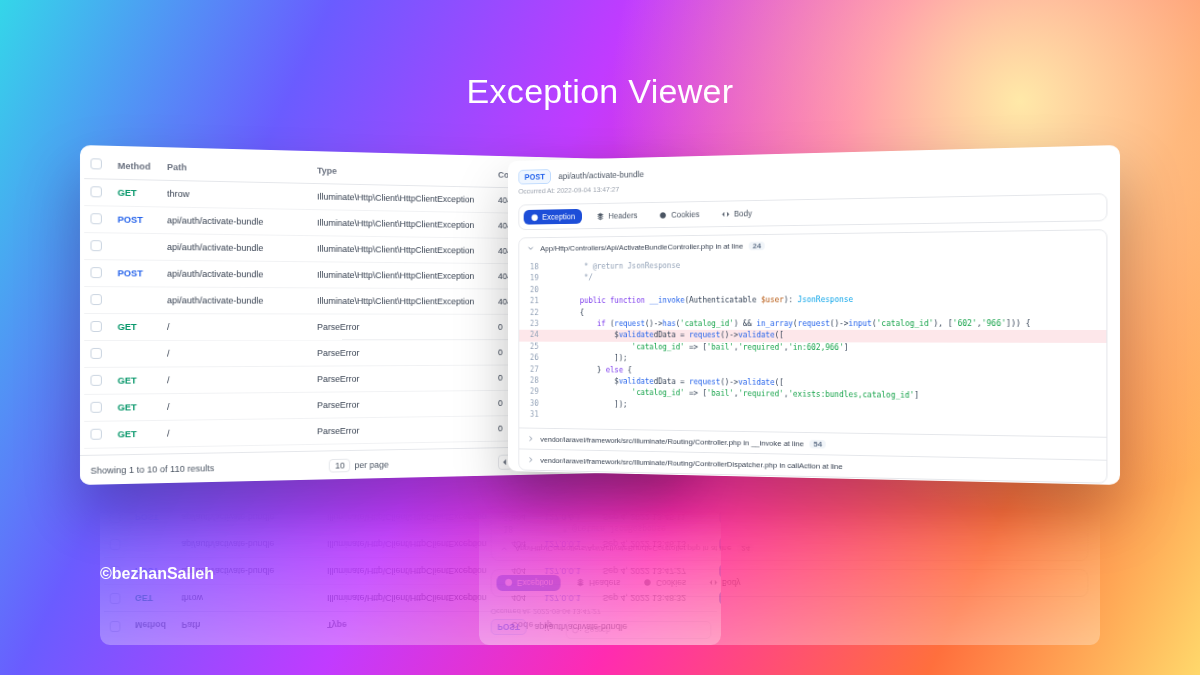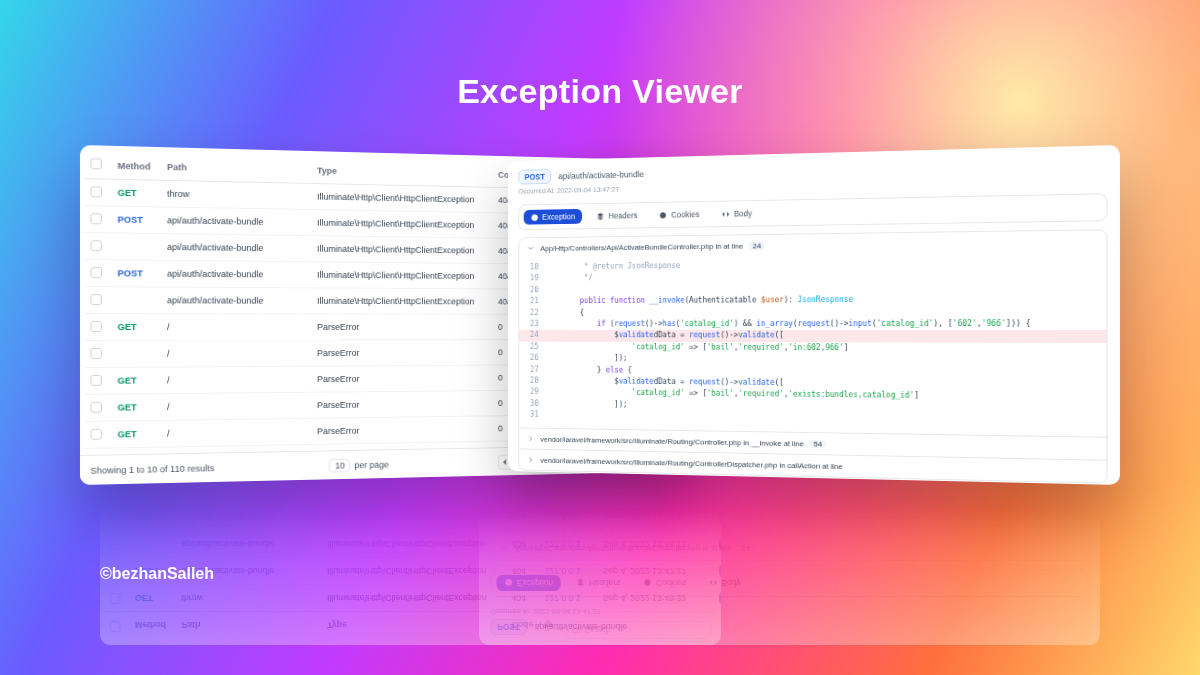--- a/index.html
+++ b/index.html
@@ -3,21 +3,21 @@
 <meta charset="utf-8">
 <style>
   * { box-sizing: border-box; margin: 0; padding: 0; }
   html, body { width: 1200px; height: 675px; overflow: hidden; font-family: -apple-system, BlinkMacSystemFont, "Segoe UI", Helvetica, Arial, sans-serif; }
   .bg {
     width: 1200px; height: 675px;
     background: radial-gradient(circle at 85% 15%, #ffe9a8 0%, rgba(255,233,168,0) 35%),
                 linear-gradient(115deg, #34d6e9 0%, #6a5cff 22%, #c13bff 42%, #ff2bb1 60%, #ff6f3d 82%, #ffd86b 100%);
     position: relative;
   }
-  .title { position:absolute; top:72px; left:0; right:0; text-align:center; color:#fff; font-size:34px; font-weight:700; letter-spacing:.3px; }
+  .title { position:absolute; top:72px; left:0; right:0; text-align:center; color:#fff; font-size:34px; font-weight:400; letter-spacing:.3px; }
   .credit { position:absolute; left:100px; bottom:92px; color:#fff; font-size:16px; font-weight:600; }
   .stage { position:absolute; top:135px; left:60px; right:60px; bottom:60px; perspective: 1600px; perspective-origin: 50% 40%; }
 
   .panel { position:absolute; background:#fff; border-radius:10px; box-shadow: 0 30px 60px rgba(0,0,0,.25); overflow:hidden; }
   .panel-left  { top:10px; left:20px; width:640px; height:340px; transform: rotateY(14deg) translateZ(0); transform-origin: left center; font-size:9px; }
   .panel-right { top:10px; right:20px; width:640px; height:340px; transform: rotateY(-14deg) translateZ(0); transform-origin: right center; font-size:9px; }
 
   .reflection { position:absolute; overflow:hidden; pointer-events:none; opacity:.30; }
   .reflection .panel-left, .reflection .panel-right { top:0; box-shadow:none; }
   .reflection-left  { left:20px; top:360px; width:700px; height:150px; transform: scaleY(-1); -webkit-mask-image: linear-gradient(to bottom, rgba(0,0,0,1), rgba(0,0,0,0) 90%); mask-image: linear-gradient(to bottom, rgba(0,0,0,1), rgba(0,0,0,0) 90%); }

